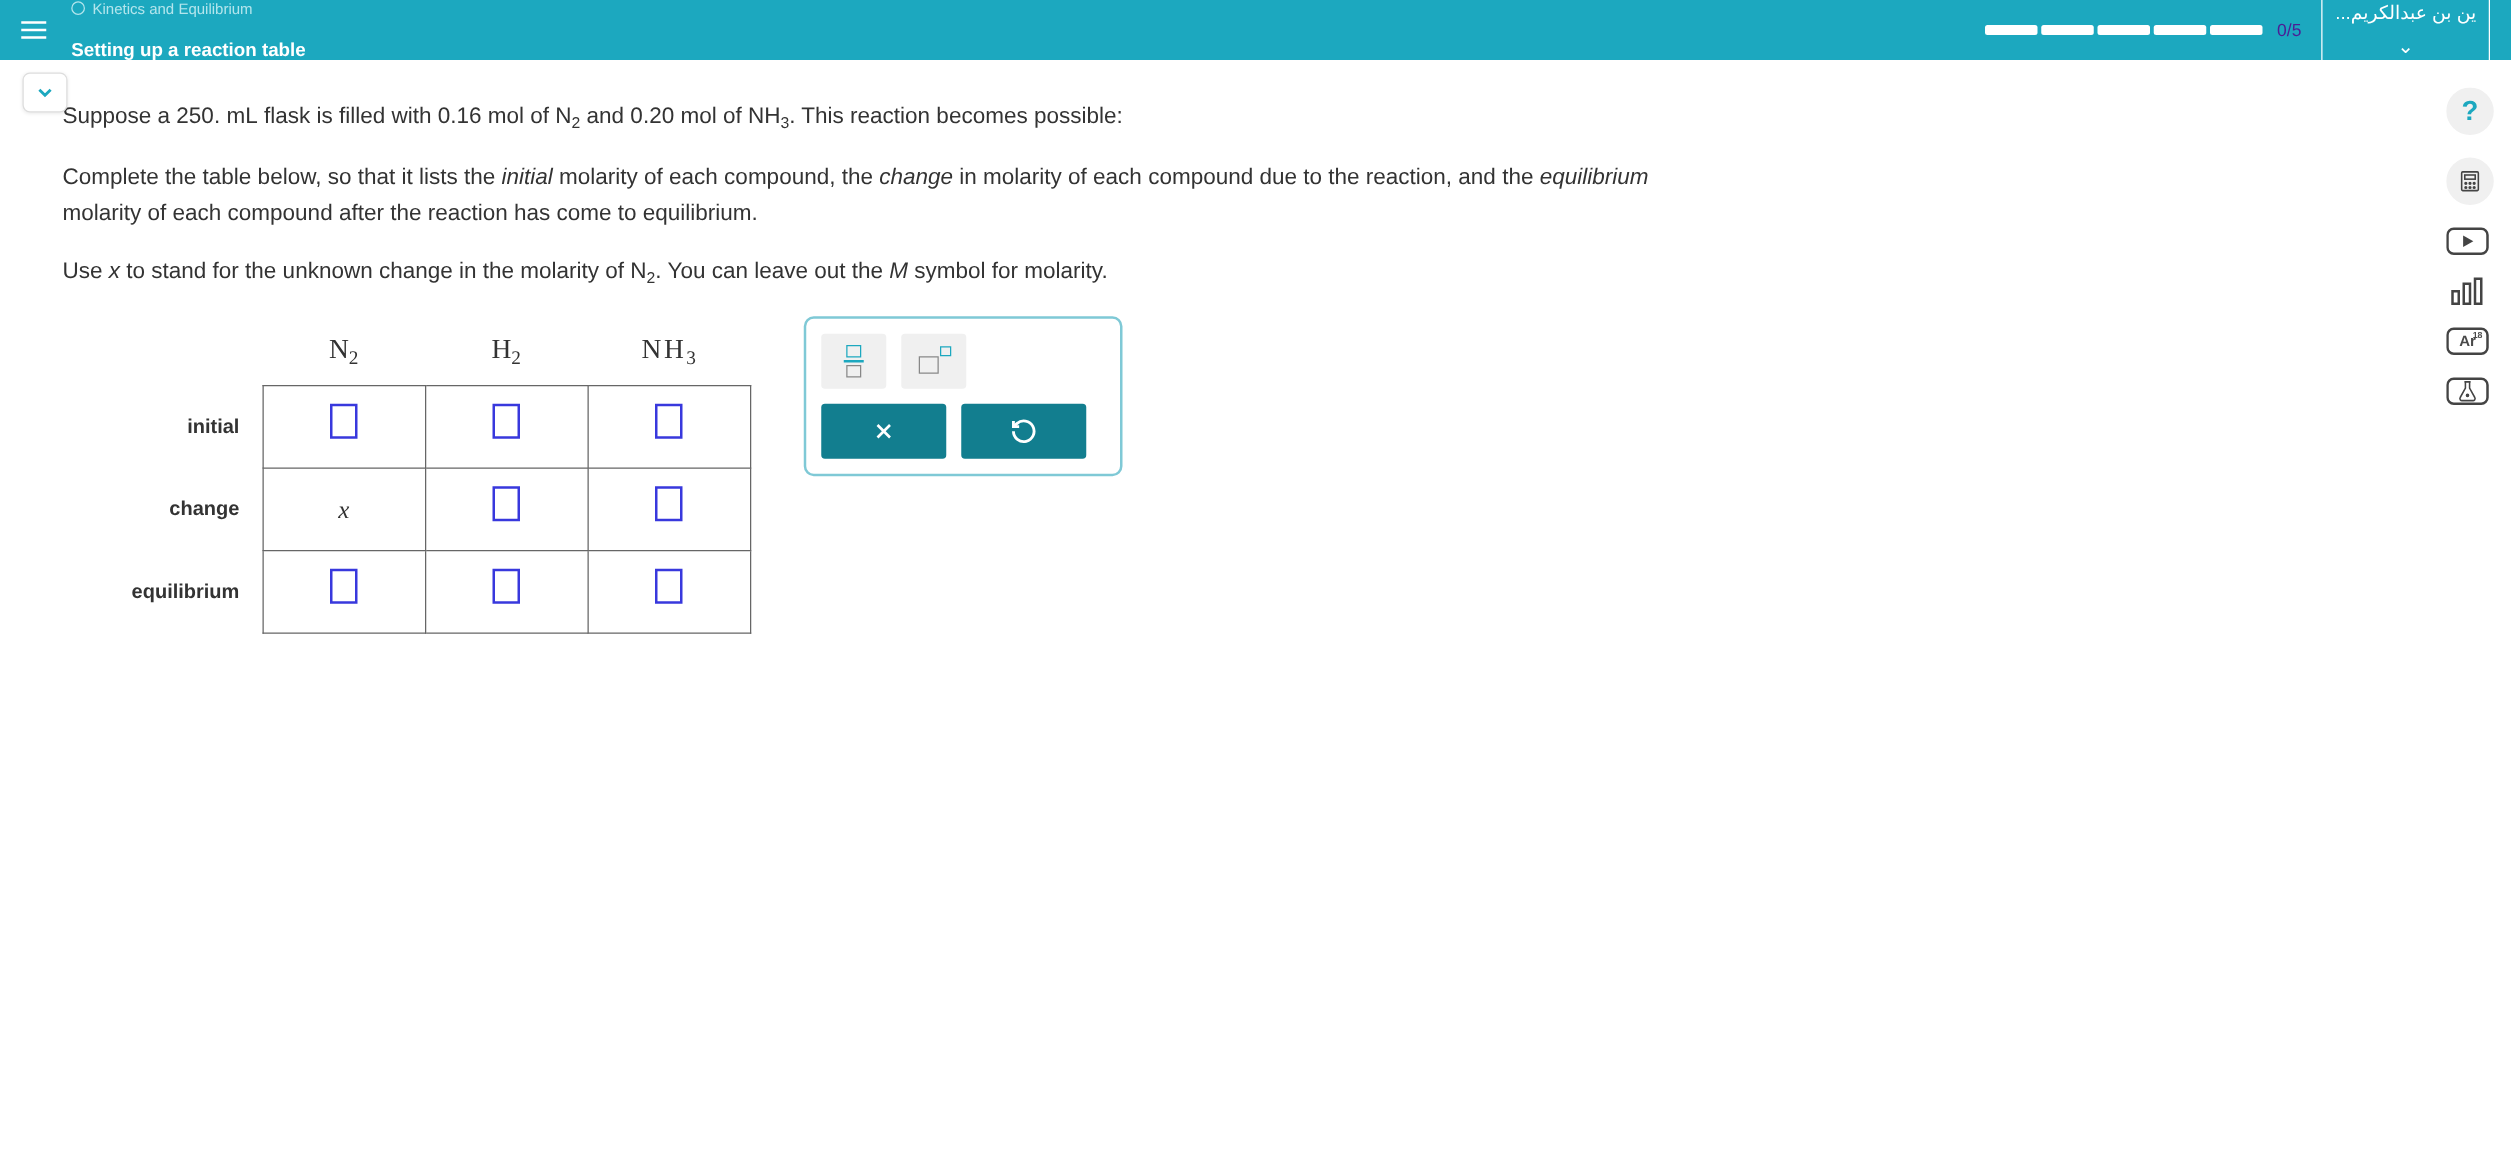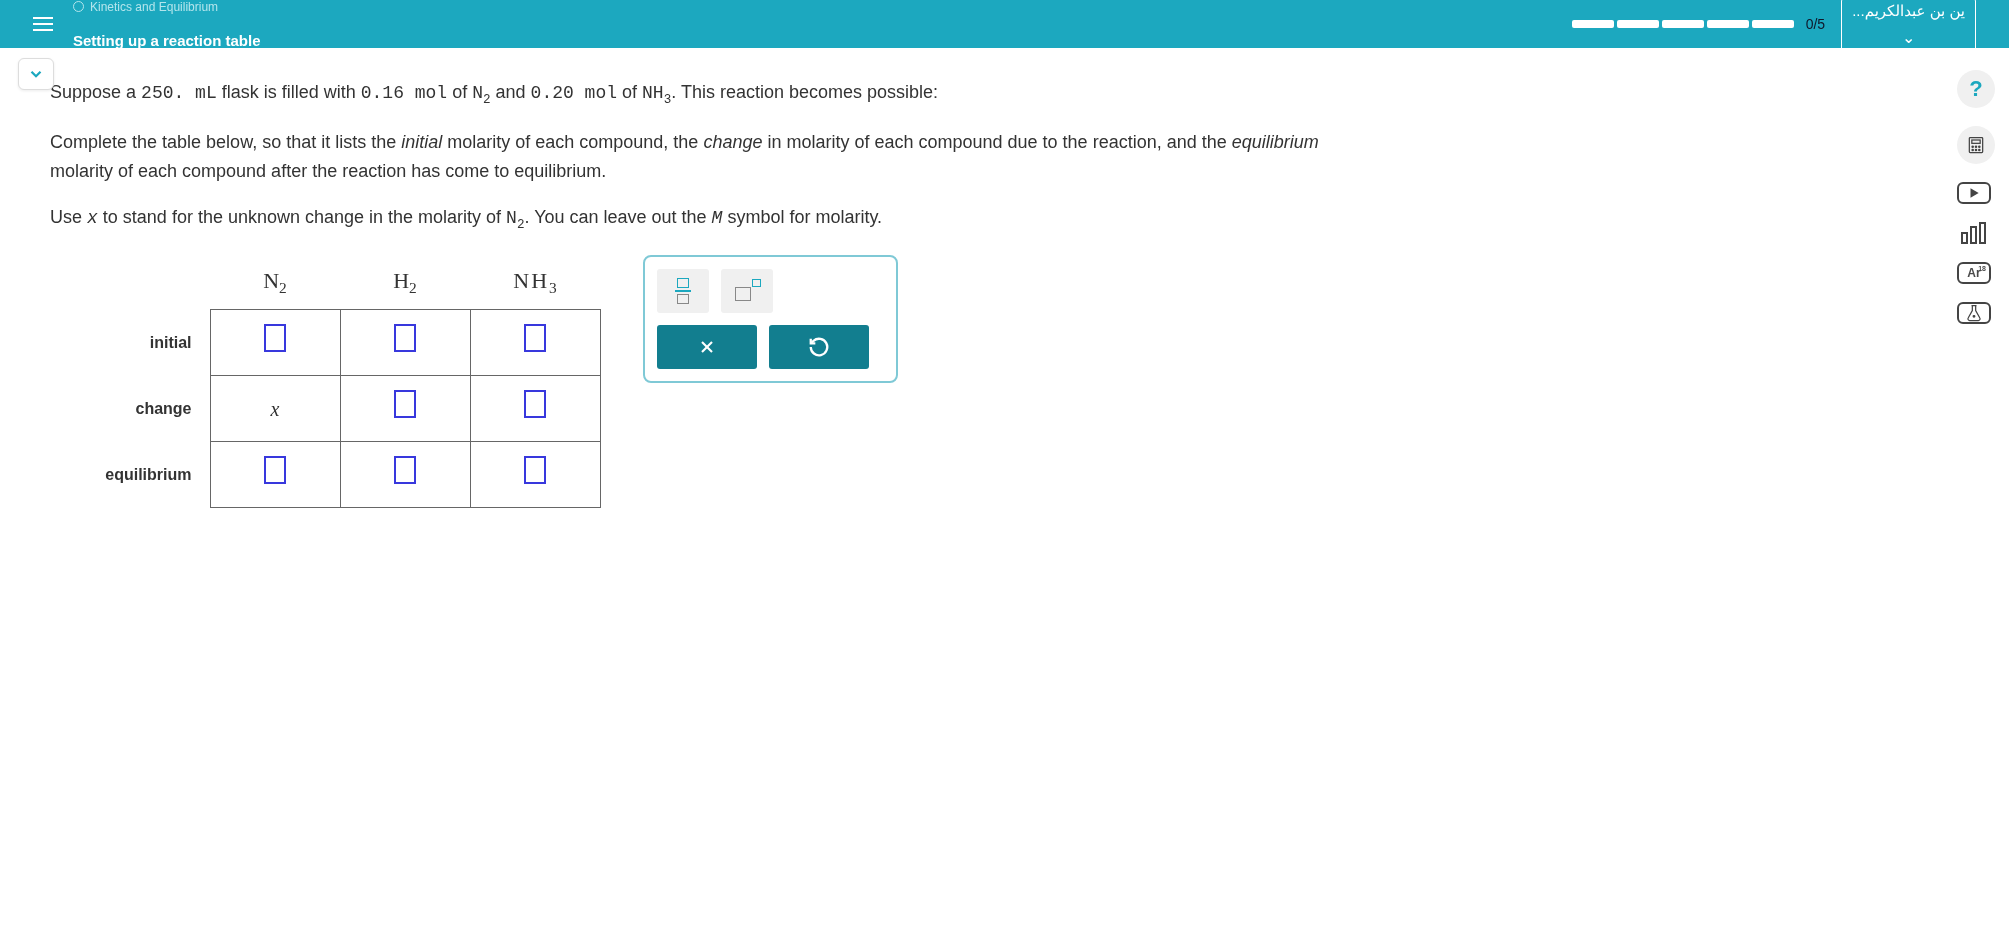--- a/index.html
+++ b/index.html
@@ -1,26 +1,26 @@
 <!DOCTYPE html>
 <html><head>
 <meta charset="utf-8">
 <style>
 * { box-sizing: border-box; margin: 0; padding: 0; }
 body { font-family: Verdana, Geneva, sans-serif; background: #fff; }
-.header { background: #1ca8bf; color: #fff; display: flex; align-items: center; padding: 0 33px; height: 48px; }
+.header { background: #1ca8bf; color: #fff; display: flex; align-items: center; padding: 0 17px; height: 48px; }
 .hamburger { display: flex; flex-direction: column; gap: 4px; cursor: pointer; margin-right: 20px; }
 .hamburger span { width: 20px; height: 2px; background: #fff; }
 .header-titles { flex: 1; }
 .header-category { font-size: 12px; color: #b3e5ec; display: flex; align-items: center; gap: 6px; }
 .header-category .circle-icon { width: 11px; height: 11px; border: 1.5px solid #b3e5ec; border-radius: 50%; }
 .header-title { font-size: 15px; font-weight: bold; margin-top: 18px; }
 .progress-bar { display: flex; gap: 3px; margin-right: 12px; }
 .progress-bar span { width: 42px; height: 8px; background: #fff; border-radius: 2px; }
-.progress-count { color: #0f172a; font-size: 14px; margin-right: 16px; }
+.progress-count { color: #4c1d95; font-size: 14px; margin-right: 16px; }
 .user-box { border: 1px solid #fff; border-radius: 4px; padding: 4px 10px; display: flex; align-items: center; gap: 8px; color: #fff; font-size: 15px; cursor: pointer; flex-direction: column; }
 .user-box .chev { font-size: 16px; }
 .collapse-badge { position: absolute; top: 58px; left: 18px; background: #fff; border: 1px solid #ddd; border-radius: 6px; width: 36px; height: 32px; display: flex; align-items: center; justify-content: center; color: #1ca8bf; box-shadow: 0 1px 3px rgba(0,0,0,0.08); cursor: pointer;}
 .collapse-badge svg { width: 18px; height: 18px; }
 .content { padding: 30px 50px; font-size: 18px; color: #333; line-height: 1.6; max-width: 1420px; }
 .content p { margin-bottom: 18px; }
 .eq-line { font-family: 'Times New Roman', serif; font-size: 22px; margin: 4px 0 22px 50px; }
 .ice-table-wrap { display: flex; gap: 42px; margin-top: 20px; align-items: flex-start; }
 .ice-table { border-collapse: collapse; font-family: 'Times New Roman', serif; }
 .ice-table th { font-weight: normal; font-size: 22px; padding: 8px 0; width: 130px; text-align: center; }
@@ -37,21 +37,21 @@
 .kp-frac .box { width: 12px; height: 10px; border: 1.5px solid #1ca8bf; }
 .kp-frac .line { width: 16px; height: 1.5px; background: #1ca8bf; }
 .kp-sup { position: relative; width: 24px; height: 20px; }
 .kp-sup .big { width: 16px; height: 14px; border: 1.5px solid #888; position: absolute; bottom: 0; left: 0; }
 .kp-sup .sm { width: 9px; height: 8px; border: 1.5px solid #1ca8bf; position: absolute; top: -2px; right: -2px; }
 .sidebar { position: fixed; right: 14px; top: 70px; display: flex; flex-direction: column; gap: 18px; }
 .side-btn { width: 38px; height: 38px; border-radius: 50%; background: #f0f0f0; display: flex; align-items: center; justify-content: center; color: #4a4a4a; font-size: 18px; cursor: pointer; }
 .side-btn.sq { border-radius: 6px; background: transparent; border: 2px solid #444; width: 34px; height: 22px; font-size: 12px; font-weight: bold;}
 sub { font-size: 0.7em; }
 .italic { font-style: italic; }
-.math { font-family: Liberation Mono, monospace; text-align: center; }
+.math { font-family: Liberation Sans, sans-serif; text-align: center; }
 </style>
 </head>
 <body>
 
 <div class="header">
   <div class="hamburger">
     <span></span>
       <span></span>
       <span></span>
   </div>

